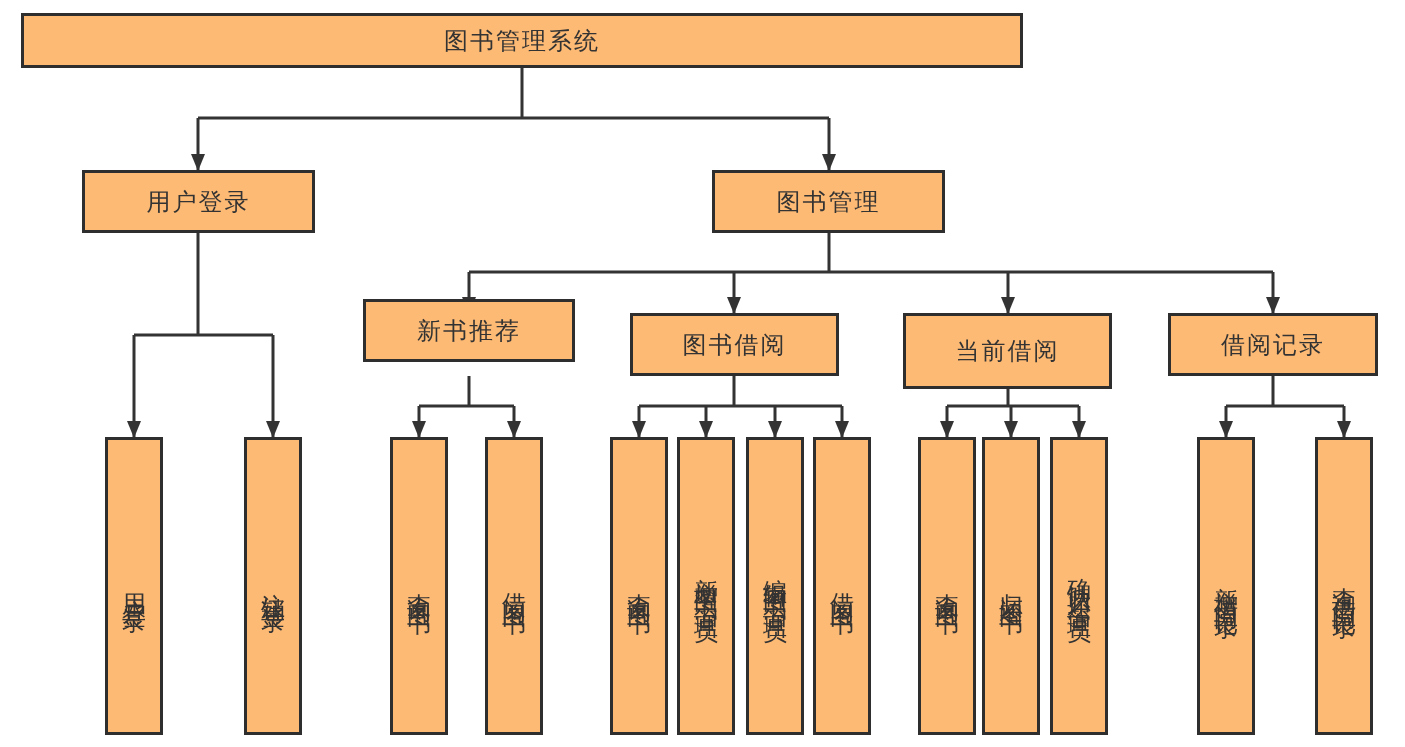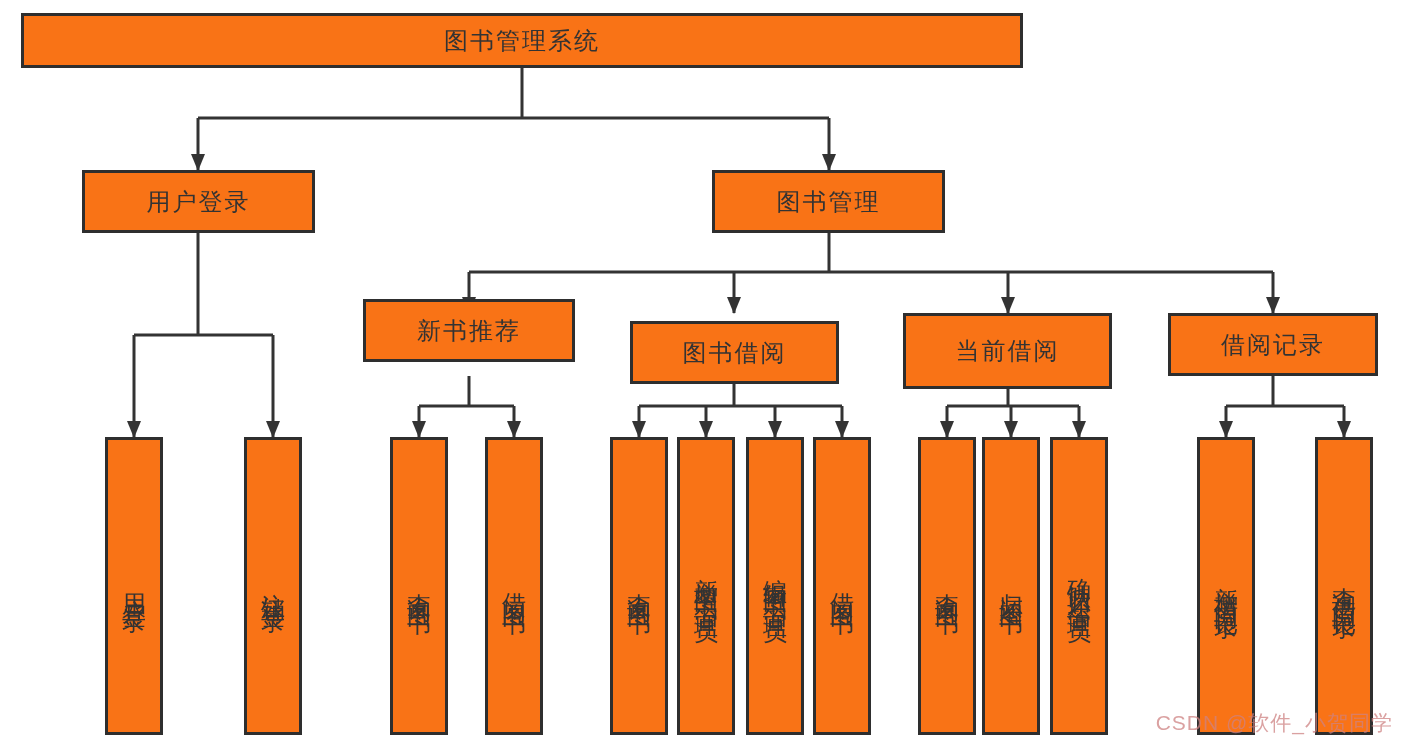--- a/index.html
+++ b/index.html
@@ -9,21 +9,21 @@
     background:#ffffff;
     font-family:"Liberation Sans","DejaVu Sans",sans-serif;
     color:#333333;
     overflow:hidden;
   }
   #wires{position:absolute;left:0;top:0;pointer-events:none;}
   .node{
     position:absolute;
     box-sizing:border-box;
     border:3px solid #2e2e2e;
-    background:#f97316;
+    background:#fdba74;
     display:flex;
     align-items:center;
     justify-content:center;
     color:#333333;
   }
   .node.h{
     font-size:24px;
     letter-spacing:2px;
     white-space:nowrap;
   }
@@ -87,21 +87,21 @@
     <line x1="1226" y1="406" x2="1226" y2="437" stroke="#333333" stroke-width="3" marker-end="url(#arrow)"></line>
     <line x1="1344" y1="406" x2="1344" y2="437" stroke="#333333" stroke-width="3" marker-end="url(#arrow)"></line>
   </svg>
 
   <div class="node h" style="left:21px;top:13px;width:1002px;height:55px;">图书管理系统</div>
 
   <div class="node h" style="left:82px;top:170px;width:233px;height:63px;">用户登录</div>
   <div class="node h" style="left:712px;top:170px;width:233px;height:63px;">图书管理</div>
 
   <div class="node h" style="left:363px;top:299px;width:212px;height:63px;">新书推荐</div>
-  <div class="node h" style="left:630px;top:313px;width:209px;height:63px;margin-top:8px;">图书借阅</div>
+  <div class="node h" style="left:630px;top:313px;width:209px;height:63px;">图书借阅</div>
   <div class="node h" style="left:903px;top:313px;width:209px;height:76px;">当前借阅</div>
   <div class="node h" style="left:1168px;top:313px;width:210px;height:63px;font-family:Liberation Serif, serif;">借阅记录</div>
 
   <div class="node v" style="left:105px;top:437px;width:58px;height:298px;">用户登录</div>
   <div class="node v" style="left:244px;top:437px;width:58px;height:298px;">注销登录</div>
 
   <div class="node v" style="left:390px;top:437px;width:58px;height:298px;">查询图书</div>
   <div class="node v" style="left:485px;top:437px;width:58px;height:298px;">借阅图书</div>
 
   <div class="node v" style="left:610px;top:437px;width:58px;height:298px;">查询图书</div>
@@ -109,14 +109,13 @@
   <div class="node v" style="left:746px;top:437px;width:58px;height:298px;">编辑图书（管理员）</div>
   <div class="node v" style="left:813px;top:437px;width:58px;height:298px;">借阅图书</div>
 
   <div class="node v" style="left:918px;top:437px;width:58px;height:298px;">查询图书</div>
   <div class="node v" style="left:982px;top:437px;width:58px;height:298px;">归还图书</div>
   <div class="node v" style="left:1050px;top:437px;width:58px;height:298px;">确认归还（管理员）</div>
 
   <div class="node v" style="left:1197px;top:437px;width:58px;height:298px;">新增借阅记录</div>
   <div class="node v" style="left:1315px;top:437px;width:58px;height:298px;">查询借阅记录</div>
 
-  <div class="watermark">CSDN @软件_小贺同学</div>
 </div>
 
 </body></html>

